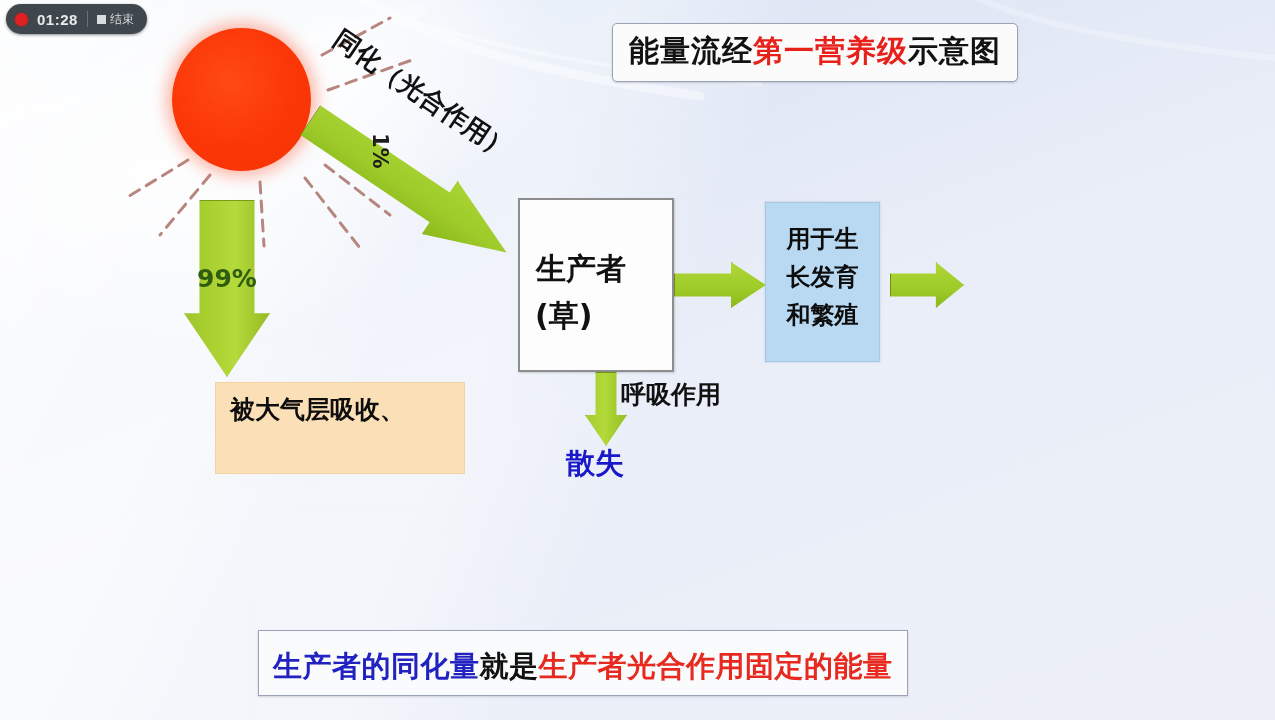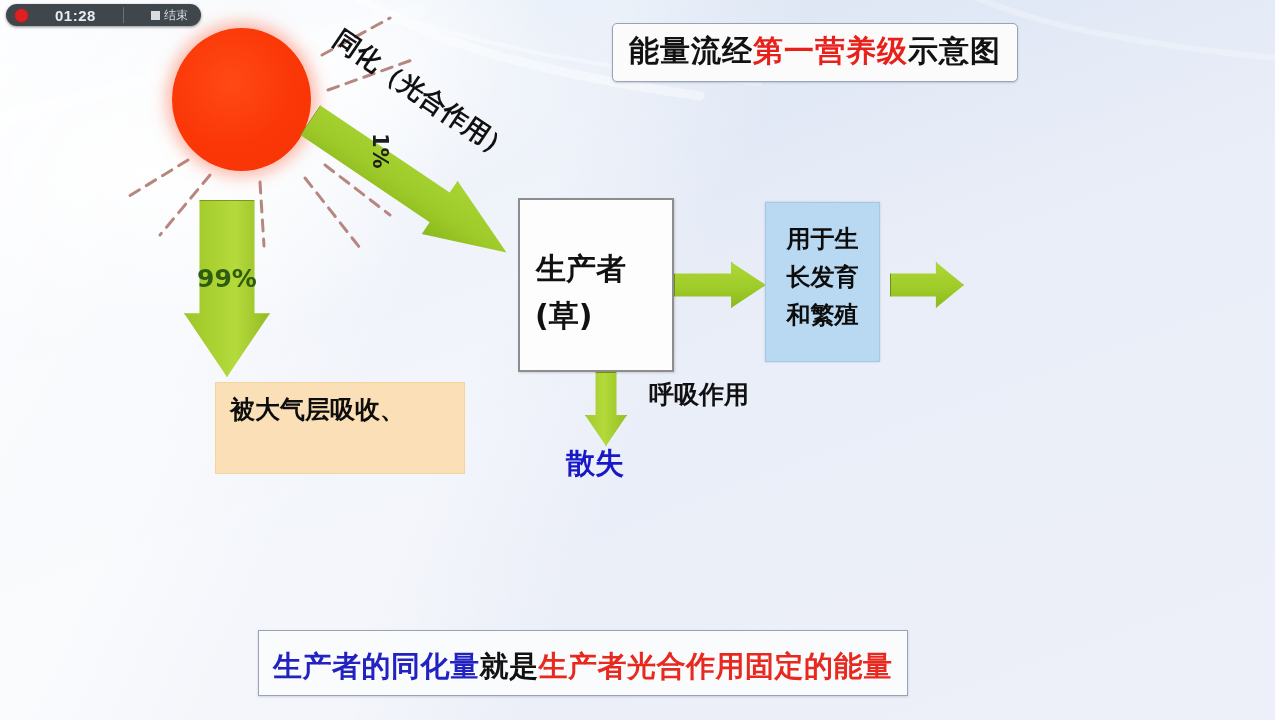--- a/index.html
+++ b/index.html
@@ -14,22 +14,22 @@
       linear-gradient(115deg, rgba(255,255,255,.55) 22%, rgba(255,255,255,0) 34%),
       linear-gradient(112deg, rgba(255,255,255,.45) 40%, rgba(255,255,255,0) 52%),
       radial-gradient(ellipse 420px 260px at 150px 170px, rgba(255,255,255,.95) 0%, rgba(255,255,255,0) 70%),
       radial-gradient(ellipse 360px 200px at 330px 70px, rgba(255,255,255,.8) 0%, rgba(255,255,255,0) 70%),
       linear-gradient(160deg,#cfe0f3 0%,#dfe7f5 26%,#eaeef8 52%,#edf0f8 100%);
   }
 
   
   .rec-badge{
     position:absolute;left:6px;top:4px;
-    display:flex;align-items:center;gap:27px;
-    height:22px;padding:0 13px 0 9px;
+    display:flex;align-items:center;gap:9px;
+    height:30px;padding:0 13px 0 9px;
     background:#3f474d;border-radius:15px;
     box-shadow:0 1px 3px rgba(0,0,0,.45);
   }
   .rec-dot{width:13px;height:13px;border-radius:50%;background:#e02020;box-shadow:0 0 3px rgba(255,0,0,.6);}
   .rec-time{color:#e8ecee;font-size:15px;font-weight:bold;letter-spacing:.5px;}
   .rec-sep{width:1px;height:16px;background:#6a7277;}
   .rec-stop{display:flex;align-items:center;gap:4px;}
   .rec-square{width:9px;height:9px;background:#d8dcdf;}
   .rec-stop-label{color:#d8dcdf;font-size:12px;}
 
@@ -140,21 +140,21 @@
 
   
   .arrow-down-small{
     position:absolute;left:585px;top:372px;width:40px;height:72px;
     background:linear-gradient(90deg,#a4cc2e 0%,#b3d93a 45%,#97c024 100%);
     border:1px solid #6f8f10;
     clip-path:polygon(25% 0%,75% 0%,75% 58%,100% 58%,50% 100%,0% 58%,25% 58%);
     -webkit-clip-path:polygon(25% 0%,75% 0%,75% 58%,100% 58%,50% 100%,0% 58%,25% 58%);
   }
   .label-huxi{
-    position:absolute;left:649px;top:378px;
+    position:absolute;left:621px;top:378px;
     font-size:25px;font-weight:bold;color:#111;white-space:nowrap;
     font-family:"DejaVu Sans","Liberation Sans",sans-serif;
   }
   .label-sanshi{
     position:absolute;left:566px;top:444px;
     font-size:29px;font-weight:bold;color:#1818c8;white-space:nowrap;
     font-family:"DejaVu Sans","Liberation Sans",sans-serif;
   }
 
   

